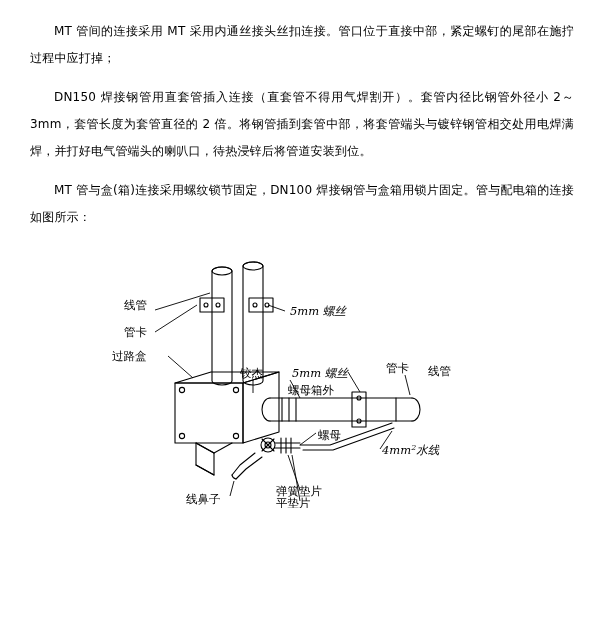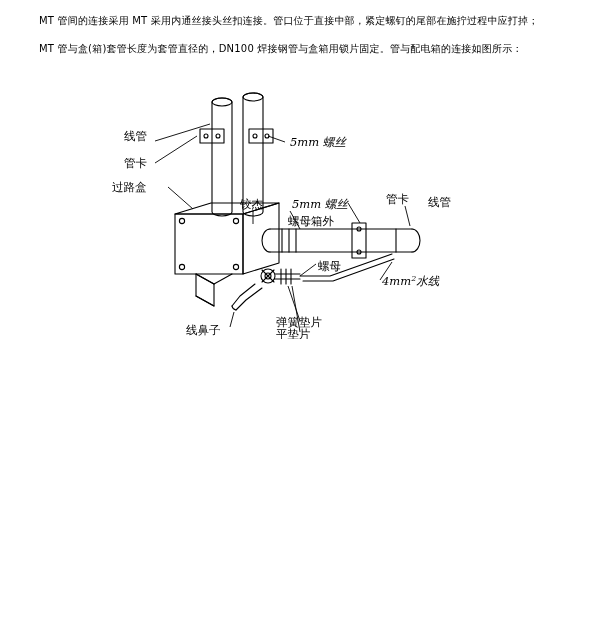--- a/index.html
+++ b/index.html
@@ -15,25 +15,25 @@
     overflow: hidden;
   }
   .page {
     position: relative;
     width: 604px;
     height: 632px;
     box-sizing: border-box;
     padding: 6px 18px 0 18px;
   }
   .para {
-    font-size: 10px;
+    font-size: 12px;
     line-height: 27px;
     text-align: justify;
     text-justify: inter-ideograph;
-    margin: 1px;
+    margin: 12px;
     letter-spacing: 0.2px;
   }
   .indent {
     text-indent: 2em;
   }
   .figure {
     position: relative;
     width: 604px;
     height: 255px;
     margin-left: -18px;
@@ -54,21 +54,22 @@
     font-family: "DejaVu Serif", "Liberation Serif", serif;
     fill: #000;
   }
 </style>
 </head>
 <body>
 
 <div class="page">
 
   <p class="para indent">MT 管间的连接采用 MT 采用内通丝接头丝扣连接。管口位于直接中部，紧定螺钉的尾部在施拧过程中应打掉；</p>
-  <p class="para indent">MT 管与盒(箱)套管长度为套管直径的，DN100 焊接钢管与盒箱用锁片固定。管与配电箱的连接如图所示：</p>
+  <p class="para indent">DN150 焊接钢管用直套管插入连接（直套管不得用气焊割开）。套管内径比钢管外径小 2～3mm，套管长度为套管直径的 2 倍。将钢管插到套管中部，将套管端头与镀锌钢管相交处用电焊满焊，并打好电气管端头的喇叭口，待热浸锌后将管道安装到位。</p>
+  <p class="para indent">MT 管与盒(箱)连接采用螺纹锁节固定，DN100 焊接钢管与盒箱用锁片固定。管与配电箱的连接如图所示：</p>
 
   <div class="figure">
     <svg width="604" height="255" viewBox="0 0 604 255" xmlns="http://www.w3.org/2000/svg">
       <g fill="none" stroke="#000" stroke-width="1.1" stroke-linejoin="round" stroke-linecap="round">
 
         <path d="M212 18 a10 4 0 0 1 20 0 L232 128 a10 4 0 0 1 -20 0 Z"></path>
         <ellipse cx="222" cy="18" rx="10" ry="4"></ellipse>
 
         <path d="M243 13 a10 4 0 0 1 20 0 L263 128 a10 4 0 0 1 -20 0 Z"></path>
         <ellipse cx="253" cy="13" rx="10" ry="4"></ellipse>

